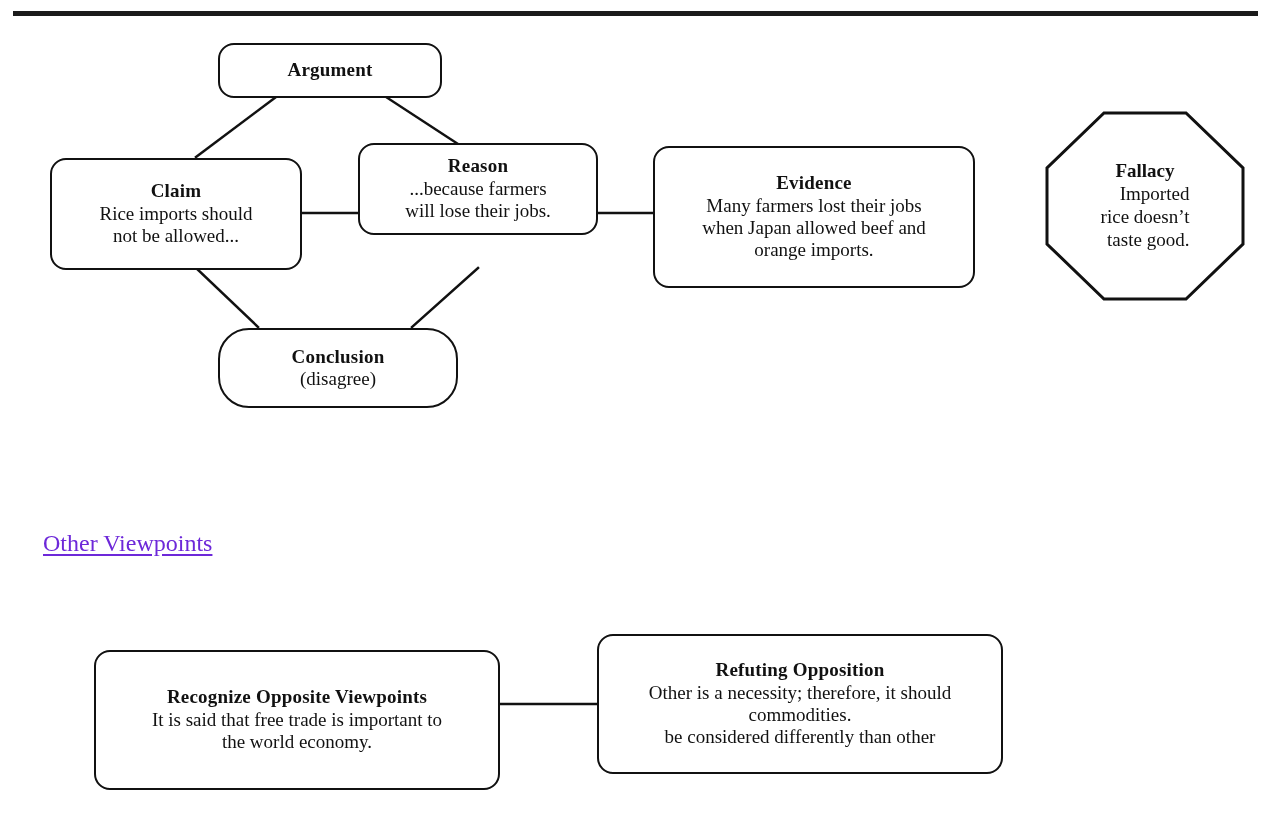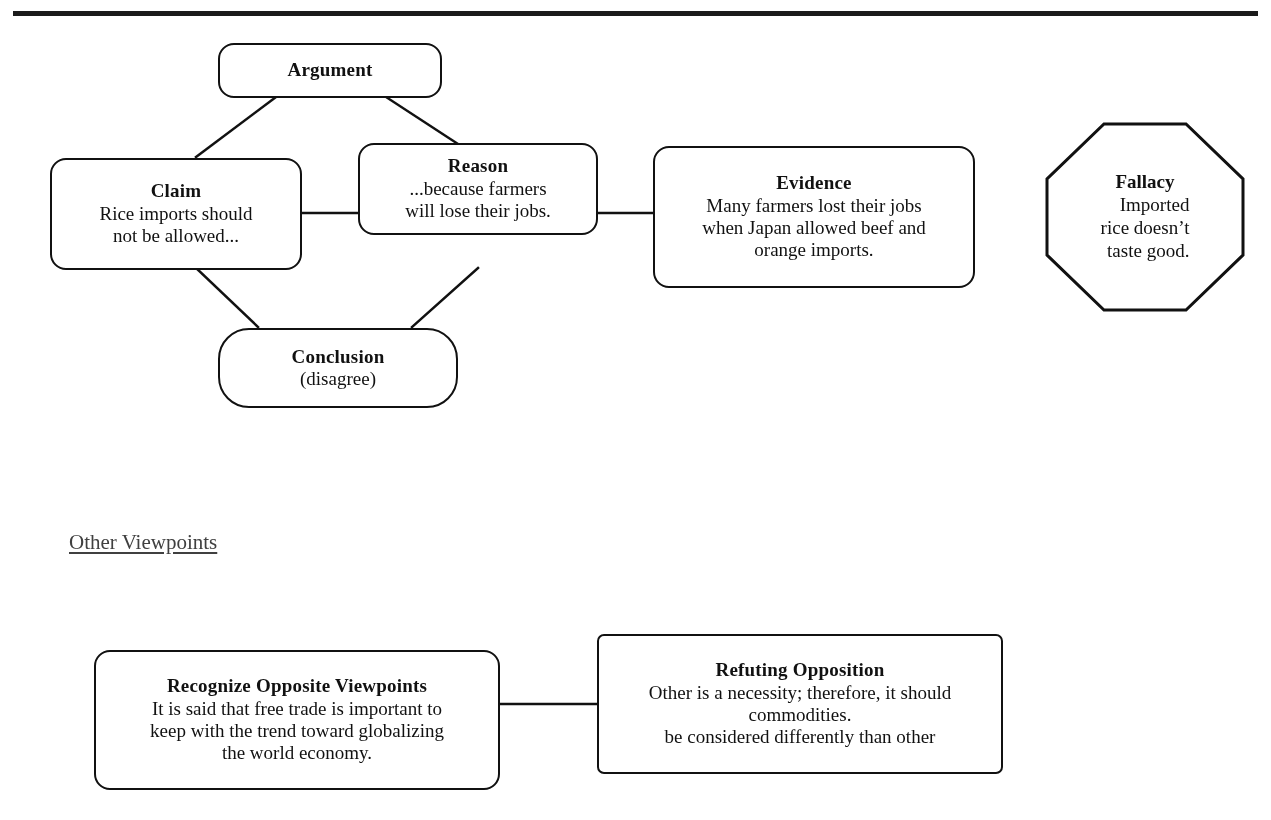--- a/index.html
+++ b/index.html
@@ -88,24 +88,24 @@
     font-size: 19px;
   }
   .octagon .body {
     font-size: 19px;
   }
   .octagon .body .ln { display: block; text-align: right; }
 
   
   #section-label {
     position: absolute;
-    left: 69px;
+    left: 43px;
     top: 530px;
-    font-size: 21px;
-    color: #404040;
+    font-size: 24px;
+    color: #6d28d9;
     text-decoration: underline;
     text-underline-offset: 3px;
     white-space: nowrap;
   }
 </style>
 </head>
 <body>
 
 <div id="canvas">
 
@@ -159,46 +159,45 @@
     </span>
   </div>
 
   <div class="node" style="left:218px; top:328px; width:240px; height:80px;border-radius:31px;">
     <span class="title">Conclusion</span>
     <span class="body">
       <span class="ln">(disagree)</span>
     </span>
   </div>
 
-  <div class="octagon" style="left:1045px; top:122px; width:200px; height:190px;">
+  <div class="octagon" style="left:1045px; top:111px; width:200px; height:190px;">
     <svg class="oct-shape" viewBox="0 0 200 190" preserveAspectRatio="none" xmlns="http://www.w3.org/2000/svg">
       <polygon points="59,2 141,2 198,57 198,133 141,188 59,188 2,133 2,57" fill="#ffffff" stroke="#111111" stroke-width="3"></polygon>
     </svg>
     <div class="oct-text">
       <span class="title">Fallacy</span>
       <span class="body">
         <span class="ln">Imported</span>
         <span class="ln">rice doesn’t</span>
         <span class="ln">taste good.</span>
       </span>
     </div>
   </div>
 
   <div id="section-label">Other Viewpoints</div>
 
   <div class="node" style="left:94px; top:634px; width:406px; height:140px;margin-top:16px;">
     <span class="title">Recognize Opposite Viewpoints</span>
     <span class="body">
       <span class="ln">It is said that free trade is important to</span>
-      <span class="ln">keep with the trend toward globalizing</span>
       <span class="ln">the world economy.</span>
     </span>
   </div>
 
-  <div class="node" style="left:597px; top:634px; width:406px; height:140px;border-radius:7px;">
+  <div class="node" style="left:597px; top:634px; width:406px; height:140px;">
     <span class="title">Refuting Opposition</span>
     <span class="body">
       <span class="ln">Other is a necessity; therefore, it should</span>
       <span class="ln">commodities.</span>
       <span class="ln">be considered differently than other</span>
     </span>
   </div>
 
 </div>
 

